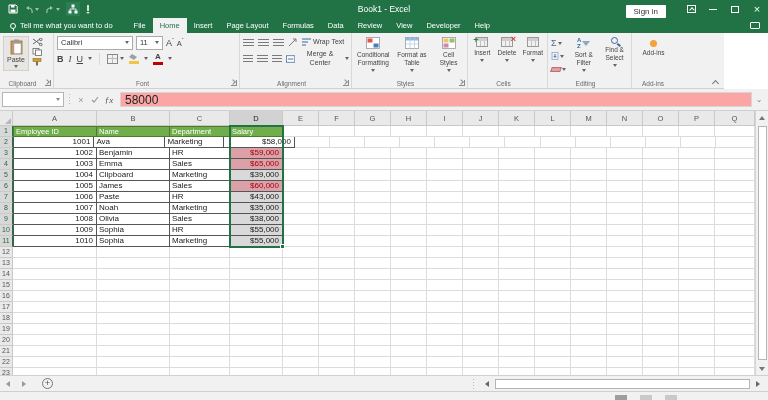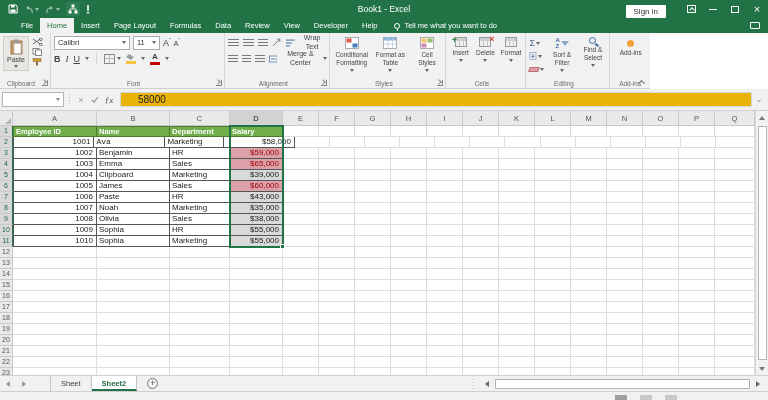--- a/index.html
+++ b/index.html
@@ -26,21 +26,21 @@
 #tabrow{position:absolute;left:0;top:18px;width:768px;height:15px;background:#217346;display:flex;align-items:stretch}
 #ribbontabs{display:flex;align-items:stretch;padding-left:14px}
 .rtab{color:#fff;font-size:7.5px;line-height:15px;padding:0 7px;white-space:nowrap}
 .rtab.active{background:#f1f1f1;color:#217346}
 #tellme{display:flex;align-items:center;gap:4px;color:#fff;font-size:7.5px;padding-left:10px}
 #bulb{width:6px;height:6px;border:1px solid #fff;border-radius:50%;position:relative}
 #bulb:after{content:"";position:absolute;left:1.5px;top:5px;width:1px;height:2px;background:#fff}
 #comment-ic{margin-left:auto;margin-right:8px;align-self:center;width:10px;height:7px;border:1px solid #fff;border-radius:1px}
 
 
-#ribbon{position:absolute;left:0;top:33px;width:650px;height:56px;background:#f1f1f1;border-bottom:1px solid #d0d0d0;display:flex}
+#ribbon{position:absolute;left:0;top:33px;width:724px;height:56px;background:#f1f1f1;border-bottom:1px solid #d0d0d0;display:flex}
 .rgroup{position:relative;height:100%;border-right:1px solid #d8d8d8;padding:3px 2px 11px 3px}
 .glabel{position:absolute;left:0;right:8px;bottom:1px;text-align:center;font-size:6.5px;color:#6a6a6a;white-space:nowrap}
 .launcher{position:absolute;right:2px;bottom:2px;width:6px;height:6px;border-right:1px solid #8a8a8a;border-bottom:1px solid #8a8a8a}
 .launcher:before{content:"";position:absolute;right:1px;bottom:1px;width:3px;height:3px;border-right:1px solid #8a8a8a;border-bottom:1px solid #8a8a8a;transform:rotate(-45deg)}
 .caret{display:inline-block;width:0;height:0;border-left:2.5px solid transparent;border-right:2.5px solid transparent;border-top:3px solid #666;vertical-align:middle}
 .btxt{font-size:7px;color:#444;line-height:1.15;text-align:center}
 .mini{display:flex;align-items:center;gap:2px;height:13px}
 .sel-box{height:14px;background:#fff;border:1px solid #ababab;display:flex;align-items:center;font-size:7.5px;color:#333;padding:0 3px}
 .sel-box .caret{margin-left:auto}
 .iconbox{display:inline-flex;align-items:center;justify-content:center}
@@ -54,37 +54,37 @@
 .clip-col{display:flex;flex-direction:column;gap:2px;padding-top:2px}
 .clip-col svg{display:block}
 
 
 #fbar{position:absolute;left:0;top:89px;width:768px;height:22px;background:#f1f1f1;border-bottom:1px solid #d0d0d0;display:flex;align-items:center;padding:0 2px}
 #namebox{width:62px;height:15px;background:#fff;border:1px solid #b5b5b5;display:flex;align-items:center;font-size:8px;padding:0 3px}
 #namebox .caret{margin-left:auto;border-top-color:#888}
 .fdots{width:4px;height:12px;margin:0 3px;background:repeating-linear-gradient(to bottom,#b9b9b9 0 1px,transparent 1px 3px);background-size:1px 100%;background-position:center;background-repeat:no-repeat}
 .fbtn{width:14px;text-align:center;color:#9a9a9a;font-size:9px}
 #fx{font-family:"Liberation Serif",serif;font-style:italic;color:#555;font-size:9px}
-#finput{flex:1;height:15px;background:#eab308;border:1px solid #d6d6d6;margin-left:4px;display:flex;align-items:center;font-size:10px;padding:0 17px;color:#222}
+#finput{flex:1;height:15px;background:#fca5a5;border:1px solid #d6d6d6;margin-left:4px;display:flex;align-items:center;font-size:12px;padding:0 4px;color:#222}
 #fexpand{width:14px;text-align:center;color:#888;font-size:8px}
 
 
 #grid{position:absolute;left:0;top:111px;width:755px;height:264px;overflow:hidden;background:#fff}
 #chrow{display:flex;height:15px}
 .corner{width:13px;height:15px;background:#e9e9e9;border-right:1px solid #c9c9c9;border-bottom:1px solid #c9c9c9;position:relative}
 .corner:after{content:"";position:absolute;right:1px;bottom:1px;width:0;height:0;border-left:6px solid transparent;border-bottom:6px solid #b8b8b8}
 .ch{height:15px;background:#e9e9e9;border-right:1px solid #c9c9c9;border-bottom:1px solid #c9c9c9;font-size:7.5px;color:#555;text-align:center;line-height:15px}
 .ch.selcol{background:#d2d2d2;border-bottom:1px solid #217346;color:#222}
 .grow{display:flex;height:11px}
 .rh{width:13px;background:#e9e9e9;border-right:1px solid #c9c9c9;border-bottom:1px solid #c9c9c9;font-size:7px;color:#555;text-align:center;line-height:10px}
 .rh.selrow{background:#d8d8d8;color:#1e6b40;border-right:1px solid #217346}
 .c{border-right:1px solid #dcdcdc;border-bottom:1px solid #dcdcdc;font-size:8px;line-height:10px;padding:0 2px;white-space:nowrap;overflow:hidden}
 .c.tb{border-right:1px solid #555;border-bottom:1px solid #555}
 .c.lb{border-left:1px solid #555}
-.c.hg{background:#6fae4b;color:#fff;font-weight:bold;font-size:7.5px;border-right:1px solid #4e7a2e;border-bottom:1px solid #4e7a2e;border-top:1px solid #4e7a2e}
+.c.hg{background:#6fae4b;color:#fff;font-weight:normal;font-size:7.5px;border-right:1px solid #4e7a2e;border-bottom:1px solid #4e7a2e;border-top:1px solid #4e7a2e}
 .c.hg.lb{border-left:1px solid #4e7a2e}
 .c.num,.c.sal{text-align:right;padding-right:3px}
 .c.sel{background:#d9d9d9}
 .c.red{background:#dca0a9;color:#9c0006}
 .c.act{background:#fff}
 #selbox{position:absolute;left:229px;top:14px;width:55px;height:123px;border:2px solid #217346;pointer-events:none}
 #fillhandle{position:absolute;right:-3px;bottom:-3px;width:5px;height:5px;background:#217346;border:1px solid #fff}
 
 
 #vscroll{position:absolute;left:755px;top:111px;width:13px;height:264px;background:#f1f1f1;border-left:1px solid #d5d5d5;display:flex;flex-direction:column;align-items:center}
@@ -179,36 +179,36 @@
     <span class="wbtn">
         <span class="restore-glyph"></span>
       </span>
     <span class="wbtn">
         <span class="close-glyph">×</span>
       </span>
   </div>
 </div>
 
 <div id="tabrow">
+  <div id="tellme">
+    <span id="bulb"></span>
+    <span>Tell me what you want to do</span>
+  </div>
   <div id="ribbontabs">
       <span class="rtab">File</span>
       <span class="rtab active">Home</span>
       <span class="rtab">Insert</span>
       <span class="rtab">Page Layout</span>
       <span class="rtab">Formulas</span>
       <span class="rtab">Data</span>
       <span class="rtab">Review</span>
       <span class="rtab">View</span>
       <span class="rtab">Developer</span>
       <span class="rtab">Help</span>
     </div>
-  <div id="tellme">
-    <span id="bulb"></span>
-    <span>Tell me what you want to do</span>
-  </div>
   <span id="comment-ic"></span>
 </div>
 
 <div id="ribbon">
 
   <div class="rgroup" style="width:54px">
     <div id="paste-grp">
       <div id="paste-btn">
         <svg width="13" height="16" viewBox="0 0 13 16">
             <rect x="1" y="2" width="11" height="13" fill="#c89968" stroke="#8f6b3f" stroke-width="0.8"></rect>
@@ -468,21 +468,21 @@
         <span class="c" style="width: 36px;"></span>
         <span class="c" style="width: 36px;"></span>
         <span class="c" style="width: 36px;"></span>
         <span class="c" style="width: 36px;"></span>
         <span class="c" style="width: 36px;"></span>
         <span class="c" style="width: 40px;"></span>
       </div>
       <div class="grow">
         <span class="rh selrow">2</span>
         <span class="c tb lb num" style="width: 84px;">1001</span>
-        <span class="c tb" style="width: 73px; font-family: Liberation Mono, monospace;">Ava</span>
+        <span class="c tb" style="width: 73px;">Ava</span>
         <span class="c tb" style="width: 60px;">Marketing</span>
         <span class="c tb sal sel act" style="width: 73px;">$58,000</span>
         <span class="c" style="width: 36px;"></span>
         <span class="c" style="width: 36px;"></span>
         <span class="c" style="width: 36px;"></span>
         <span class="c" style="width: 36px;"></span>
         <span class="c" style="width: 36px;"></span>
         <span class="c" style="width: 36px;"></span>
         <span class="c" style="width: 36px;"></span>
         <span class="c" style="width: 36px;"></span>
@@ -928,24 +928,20 @@
     </span>
 </div>
 
 <div id="sheetbar">
   <span class="snav">
       <span class="tri-left" style="border-right-color:#999"></span>
     </span>
   <span class="snav">
       <span class="tri-right" style="border-left-color:#999"></span>
     </span>
-  <div id="sheettabs">
-    <span class="stab">Sheet</span>
-    <span class="stab active">Sheet2</span>
-  </div>
   <span id="newsheet">+</span>
   <div id="hscroll">
     <span id="hdots"></span>
     <span class="harrow">
         <span class="tri-left"></span>
       </span>
     <span id="hthumb"></span>
     <span class="harrow">
         <span class="tri-right"></span>
       </span>

